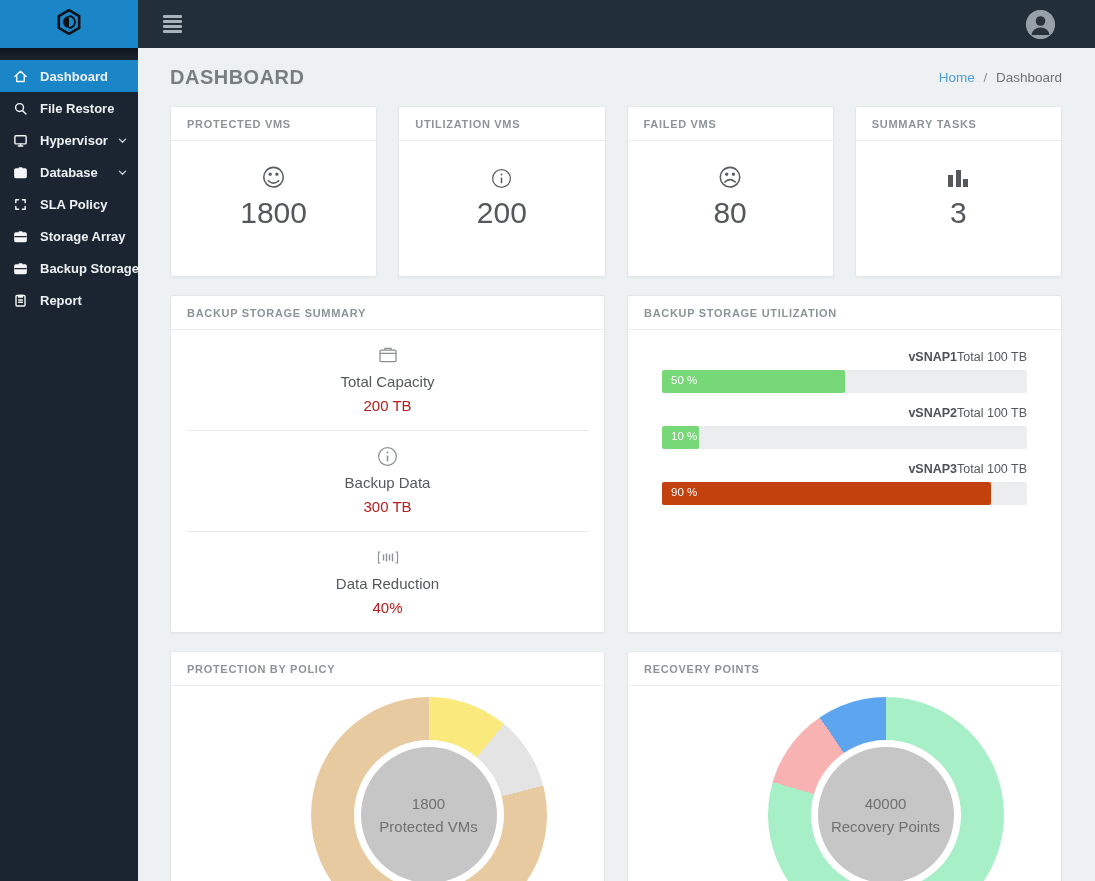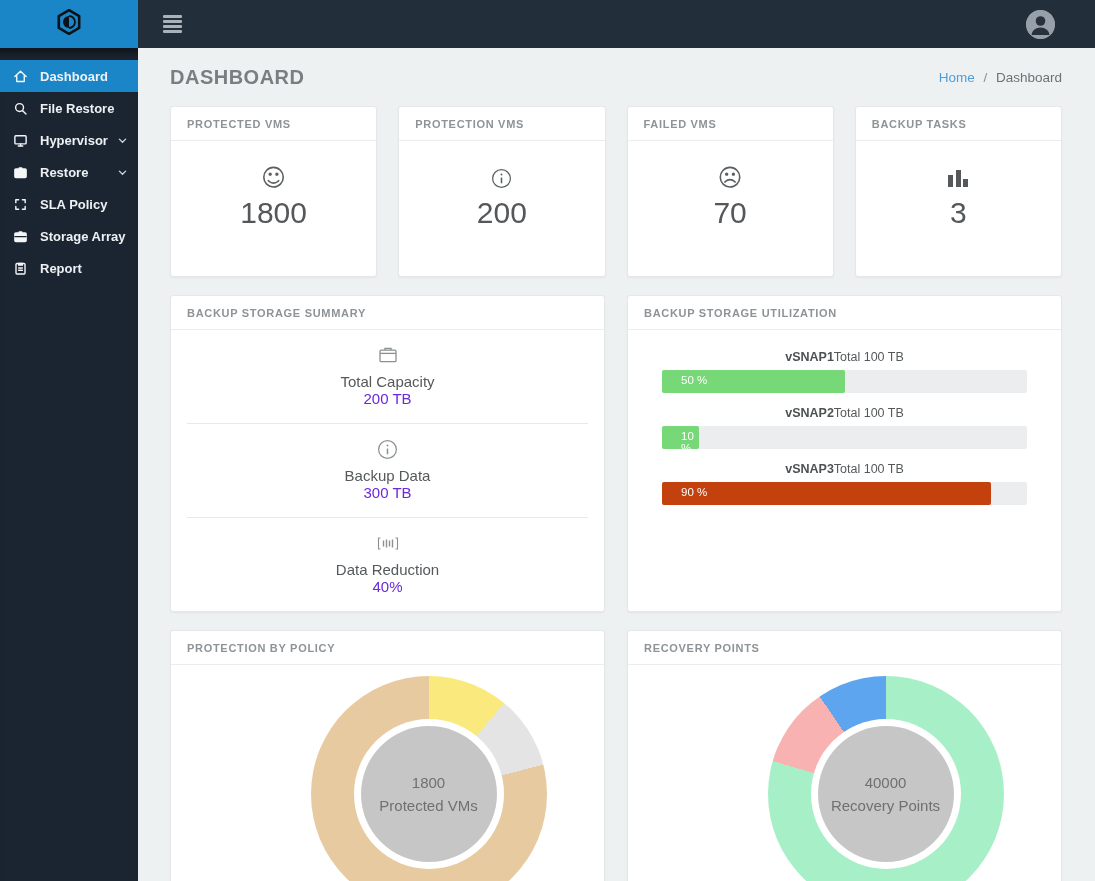--- a/index.html
+++ b/index.html
@@ -70,32 +70,32 @@
   .stat-icon { height: 26px; color: #5b5f61; font-size: 22px; line-height: 26px;
     display: flex; justify-content: center; align-items: center; }
   .stat-value { font-size: 30px; color: #54585a; margin-top: 5px; }
 
   .two-col { display: grid; grid-template-columns: 1fr 1fr; gap: 22px; margin-top: 18px; }
 
   
   .sum-item { text-align: center; padding: 15px 0 16px; }
   .sum-icon { height: 20px; color: #8b9093; display: flex; justify-content: center; align-items: center; }
   .sum-label { font-size: 15px; font-weight: normal; color: #55595b; margin-top: 8px; }
-  .sum-value { font-size: 15px; color: #6d28d9; }
+  .sum-value { font-size: 15px; color: #b91c1c; margin-top: 7px; }
   .sum-divider { height: 1px; background: #e9e9e9; margin: 0 16px; }
 
   
   .util-body { padding: 20px 34px 10px; }
   .util-row { margin-bottom: 13px; }
-  .util-head { display: flex; justify-content: center; align-items: baseline; margin-bottom: 6px; }
+  .util-head { display: flex; justify-content: flex-end; align-items: baseline; margin-bottom: 6px; }
   .util-name { font-size: 12.5px; font-weight: bold; color: #4e5254; }
   .util-total { font-size: 12.5px; color: #55595b; }
   .util-bar { height: 23px; background: #ebedee; border-radius: 2px; }
   .util-fill { height: 100%; border-radius: 2px; color: #fff; font-size: 11.5px;
-    padding: 4px 0 0 19px; min-width: 2px; }
+    padding: 4px 0 0 9px; min-width: 2px; }
 
   
   .chart-card { height: 420px; }
   .donut-body { padding-top: 11px; display: flex; justify-content: center; }
   .donut { width: 236px; height: 236px; border-radius: 50%; position: relative; transform: translateX(41px); }
   .donut-hole { position: absolute; inset: 43px; background: #fff; border-radius: 50%; }
   .donut-center {
     position: absolute; inset: 50px; background: #c6c6c6; border-radius: 50%;
     display: flex; flex-direction: column; align-items: center; justify-content: center;
     color: #707070; font-size: 15px; line-height: 1.55;
@@ -171,21 +171,21 @@
             <path d="M3.5 6 L8 10.5 L12.5 6"></path>
           </svg>
         </span>
       </div>
       <div class="nav-item">
         <span class="nav-icon">
           <svg width="15" height="15" viewBox="0 0 16 16" fill="none" stroke="currentColor" stroke-width="1.5" stroke-linecap="round" stroke-linejoin="round">
             <path d="M6.6 4.3 V3.1 h2.8 v1.2 M3 4.3 h10 a1 1 0 0 1 1 1 v7 a1 1 0 0 1 -1 1 h-10 a1 1 0 0 1 -1-1 v-7 a1 1 0 0 1 1-1 Z" fill="currentColor" stroke="currentColor"></path>
           </svg>
         </span>
-        <span>Restore</span>
+        <span>Database</span>
         <span class="nav-chevron">
           <svg width="11" height="11" viewBox="0 0 16 16" fill="none" stroke="currentColor" stroke-width="2" stroke-linecap="round">
             <path d="M3.5 6 L8 10.5 L12.5 6"></path>
           </svg>
         </span>
       </div>
       <div class="nav-item">
         <span class="nav-icon">
           <svg width="15" height="15" viewBox="0 0 16 16" fill="none" stroke="currentColor" stroke-width="1.5" stroke-linecap="round" stroke-linejoin="round">
             <path d="M3 6 V3 h3 M10 3 h3 v3 M13 10 v3 h-3 M6 13 H3 v-3"></path>
@@ -194,20 +194,29 @@
         <span>SLA Policy</span>
       </div>
       <div class="nav-item">
         <span class="nav-icon">
           <svg width="15" height="15" viewBox="0 0 16 16" fill="none" stroke="currentColor" stroke-width="1.5" stroke-linecap="round" stroke-linejoin="round">
             <path d="M6.6 4.3 V3.1 h2.8 v1.2 M3 4.3 h10 a1 1 0 0 1 1 1 v7 a1 1 0 0 1 -1 1 h-10 a1 1 0 0 1 -1-1 v-7 a1 1 0 0 1 1-1 Z" fill="currentColor" stroke="currentColor"></path>
             <path d="M2 8.1 h12" stroke="#1b2531" stroke-width="1.3"></path>
           </svg>
         </span>
         <span>Storage Array</span>
+      </div>
+      <div class="nav-item">
+        <span class="nav-icon">
+          <svg width="15" height="15" viewBox="0 0 16 16" fill="none" stroke="currentColor" stroke-width="1.5" stroke-linecap="round" stroke-linejoin="round">
+            <path d="M6.6 4.3 V3.1 h2.8 v1.2 M3 4.3 h10 a1 1 0 0 1 1 1 v7 a1 1 0 0 1 -1 1 h-10 a1 1 0 0 1 -1-1 v-7 a1 1 0 0 1 1-1 Z" fill="currentColor" stroke="currentColor"></path>
+            <path d="M2 8.1 h12" stroke="#1b2531" stroke-width="1.3"></path>
+          </svg>
+        </span>
+        <span>Backup Storage</span>
       </div>
       <div class="nav-item">
         <span class="nav-icon">
           <svg width="15" height="15" viewBox="0 0 16 16" fill="none" stroke="currentColor" stroke-width="1.5" stroke-linecap="round" stroke-linejoin="round">
             <rect x="3.2" y="2.6" width="9.6" height="11.2" rx="1"></rect>
             <path d="M6 2.6 h4 v1.8 h-4 Z" fill="currentColor"></path>
             <path d="M6 7.4 h4 M6 9.8 h4"></path>
           </svg>
         </span>
         <span>Report</span>
@@ -230,43 +239,43 @@
       <div class="card">
         <div class="card-header">PROTECTED VMS</div>
         <div class="stat-body">
           <div class="stat-icon">
             <span style="font-family:'DejaVu Sans',sans-serif;font-size:24px;">☺</span>
           </div>
           <div class="stat-value">1800</div>
         </div>
       </div>
       <div class="card">
-        <div class="card-header">PROTECTION VMS</div>
+        <div class="card-header">UTILIZATION VMS</div>
         <div class="stat-body">
           <div class="stat-icon">
             <svg width="21" height="21" viewBox="0 0 22 22" fill="none" stroke="currentColor" stroke-width="1.3">
               <circle cx="11" cy="11" r="9.3"></circle>
               <path d="M11 10 V16" stroke-width="1.6"></path>
               <circle cx="11" cy="6.8" r="1" fill="currentColor" stroke="none"></circle>
             </svg>
           </div>
           <div class="stat-value">200</div>
         </div>
       </div>
       <div class="card">
         <div class="card-header">FAILED VMS</div>
         <div class="stat-body">
           <div class="stat-icon">
             <span style="font-family:'DejaVu Sans',sans-serif;font-size:24px;">☹</span>
           </div>
-          <div class="stat-value">70</div>
+          <div class="stat-value">80</div>
         </div>
       </div>
       <div class="card">
-        <div class="card-header">BACKUP TASKS</div>
+        <div class="card-header">SUMMARY TASKS</div>
         <div class="stat-body">
           <div class="stat-icon">
             <span class="bars-icon">
               <i></i>
               <i></i>
               <i></i>
             </span>
           </div>
           <div class="stat-value">3</div>
         </div>

